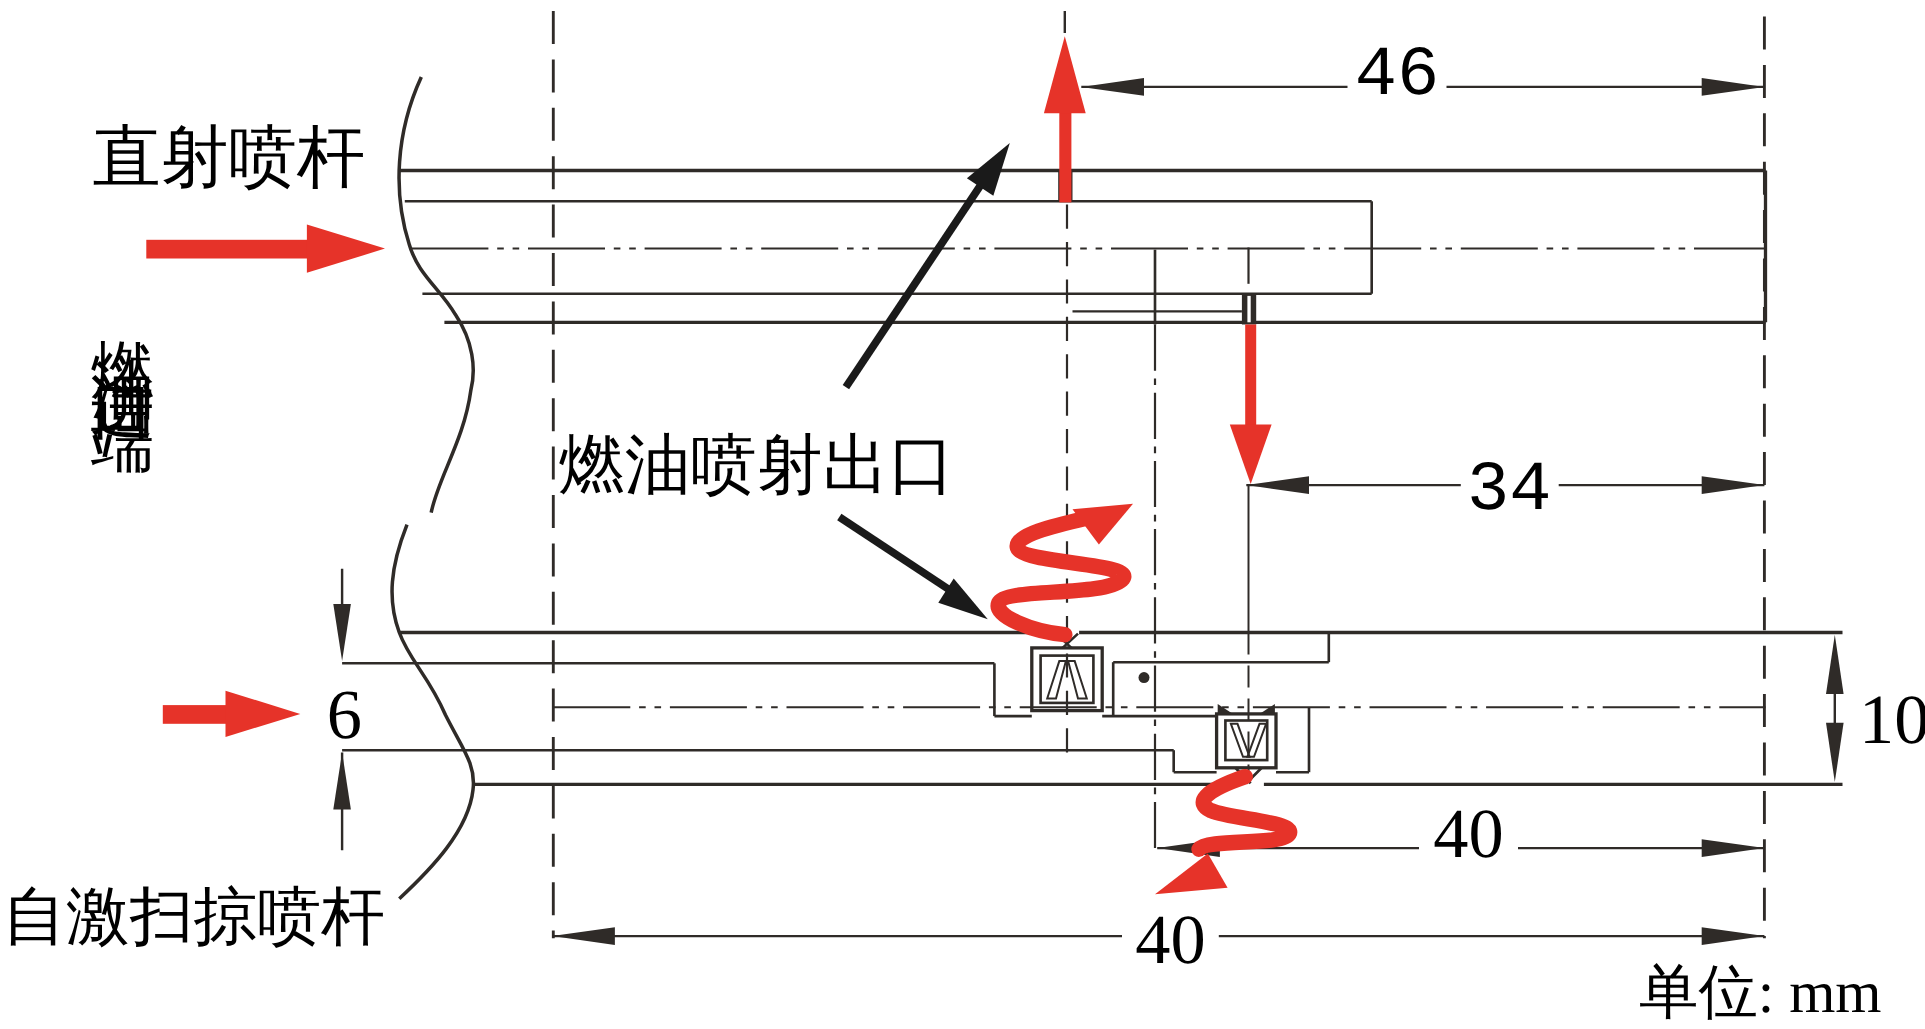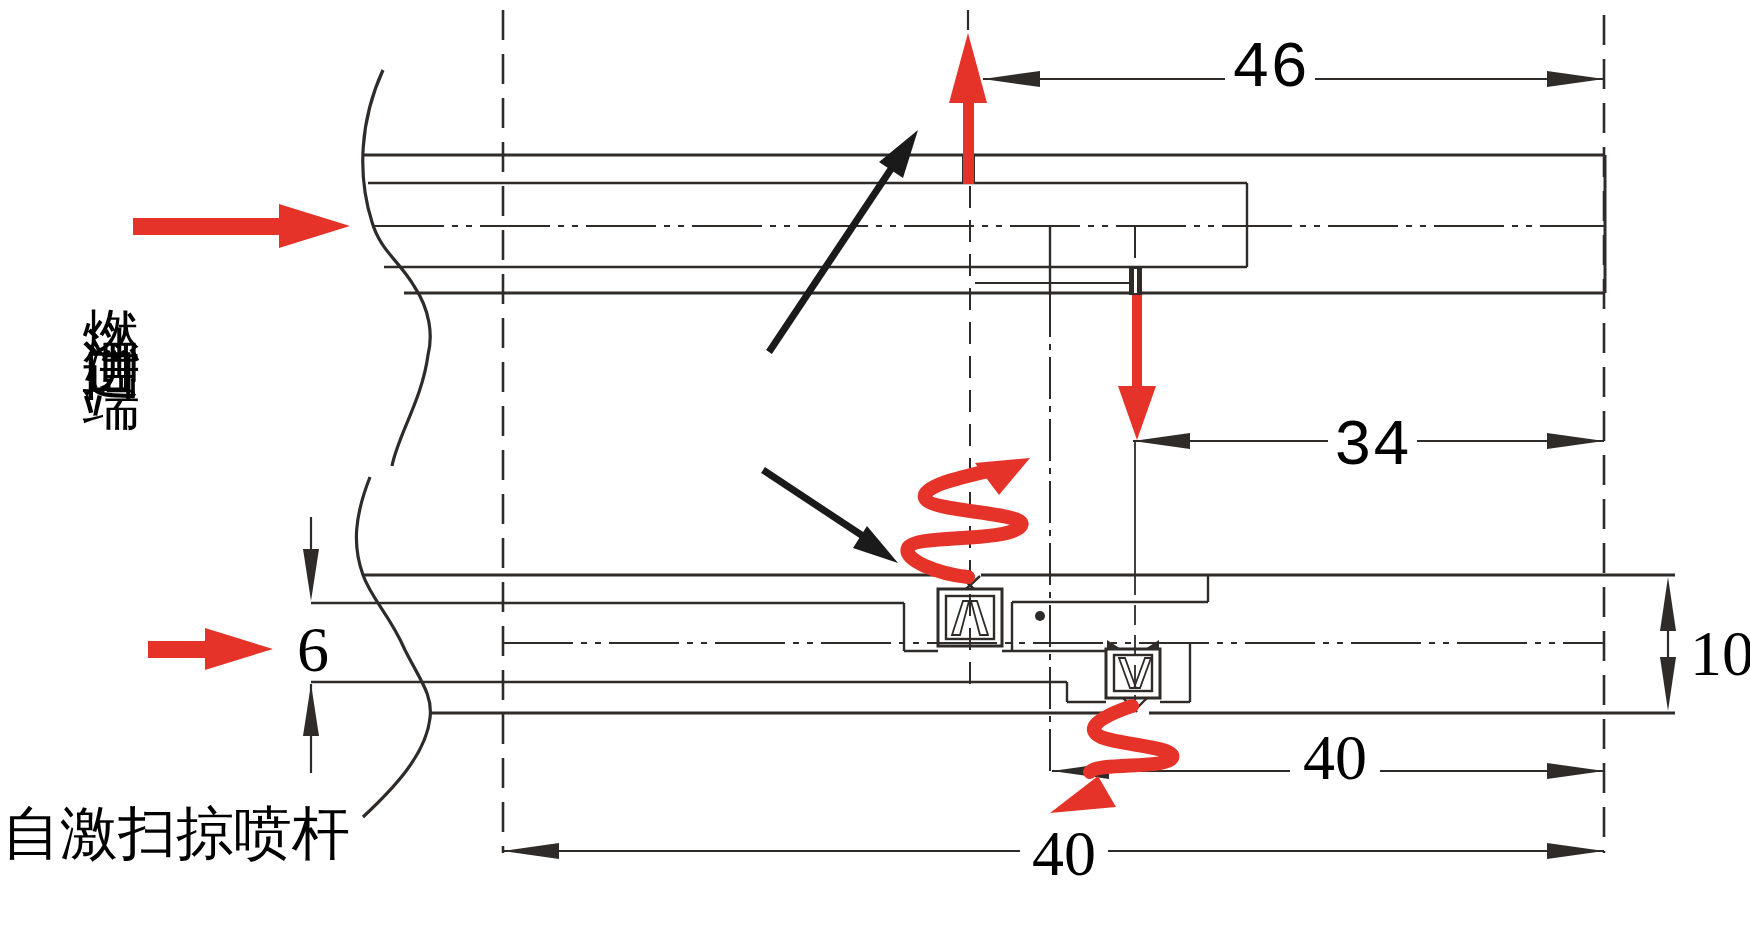--- a/index.html
+++ b/index.html
@@ -173,26 +173,29 @@
         <path d="M1030,458 L975,463 L999,495 Z" fill="#e63329"></path>
       </g>
 
       <g>
         <path d="M1132,706 C1094,719 1086,730 1101,737 C1120,745 1178,747 1172,758 C1166,769 1098,762 1090,772" stroke="#e63329" stroke-width="14" fill="none" stroke-linecap="round"></path>
         <path d="M1050,813 L1098,776 L1116,807 Z" fill="#e63329"></path>
       </g>
     </g>
   </svg>
 
+  <div class="lbl cjk" style="left:84px;top:112px;font-size:62px;">直射喷杆</div>
 
   <div class="lbl cjk vert" style="left:80px;top:263px;font-size:58px;">燃油进口端</div>
 
+  <div class="lbl cjk" style="left:508px;top:392px;font-size:60px;">燃油喷射出口</div>
 
   <div class="lbl cjk" style="left:2px;top:777px;font-size:58px;margin-top:27px;">自激扫掠喷杆</div>
 
+  <div class="lbl cjk" style="left:1490px;top:874px;font-size:54px;">单位: mm</div>
 
   <div class="lbl num" style="left:1270px;top:36px;font-family:Liberation Mono, monospace;">46</div>
 
   <div class="lbl num" style="left:1372px;top:414px;font-family:Liberation Mono, monospace;">34</div>
 
   <div class="lbl num" style="left:1335px;top:724px;">40</div>
 
   <div class="lbl num" style="left:1064px;top:820px;">40</div>
 
   <div class="lbl num" style="left:313px;top:616px;">6</div>

